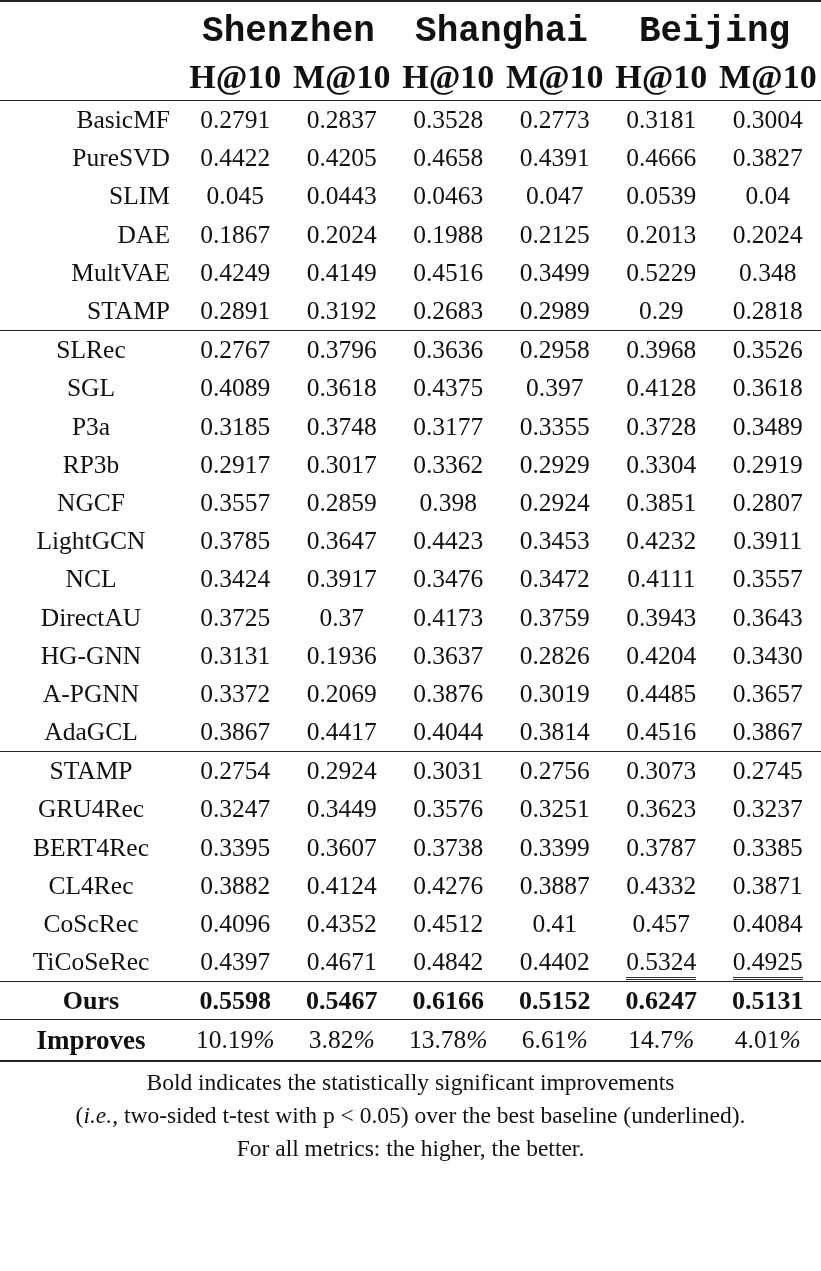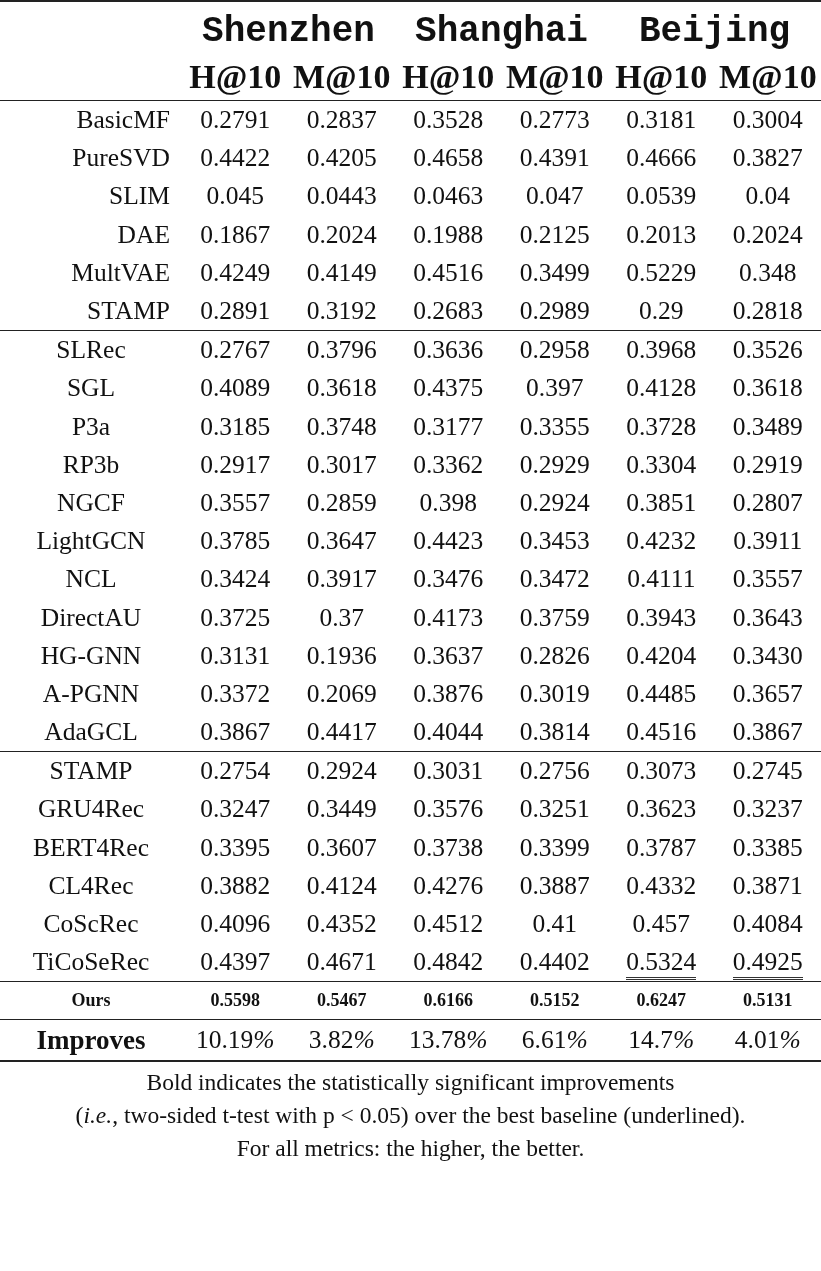--- a/index.html
+++ b/index.html
@@ -16,21 +16,21 @@
     font-size: 25.5px;
   }
   col.c0 { width: 182px; }
   col.cn { width: 106.5px; }
   td, th { padding: 0; text-align: center; white-space: nowrap; font-weight: normal; }
   tr.city th { height: 46px; padding-top: 6px; font-weight: bold; font-size: 36px; vertical-align: middle; font-family: Liberation Mono, monospace; }
   tr.metric th { height: 46px; font-weight: bold; font-size: 34px; vertical-align: middle; }
   tr.body td { height: 38.2px; line-height: 38px; }
   td.name { text-align: right; padding-right: 12px; }
   td.name.center { text-align: center; padding-right: 0; }
-  tr.ours td { height: 37px; font-weight: bold; font-size: 18px; }
+  tr.ours td { height: 37px; font-weight: bold; font-size: 26px; }
   tr.improves td { height: 40px; }
   tr.improves td.name { font-weight: bold; font-size: 27px; text-align: center; padding-right: 0; }
   tr.improves td.pct .it { font-style: italic; }
   .top-rule { border-top: 2px solid #222; }
   .mid-rule td, .mid-rule th { border-top: 1.5px solid #222; }
   .head-rule td { border-top: 1.5px solid #222; }
   .bottom-rule td { border-bottom: 2px solid #222; }
   .ul {
     border-bottom: 3px double #333;
     padding-bottom: 1px;

